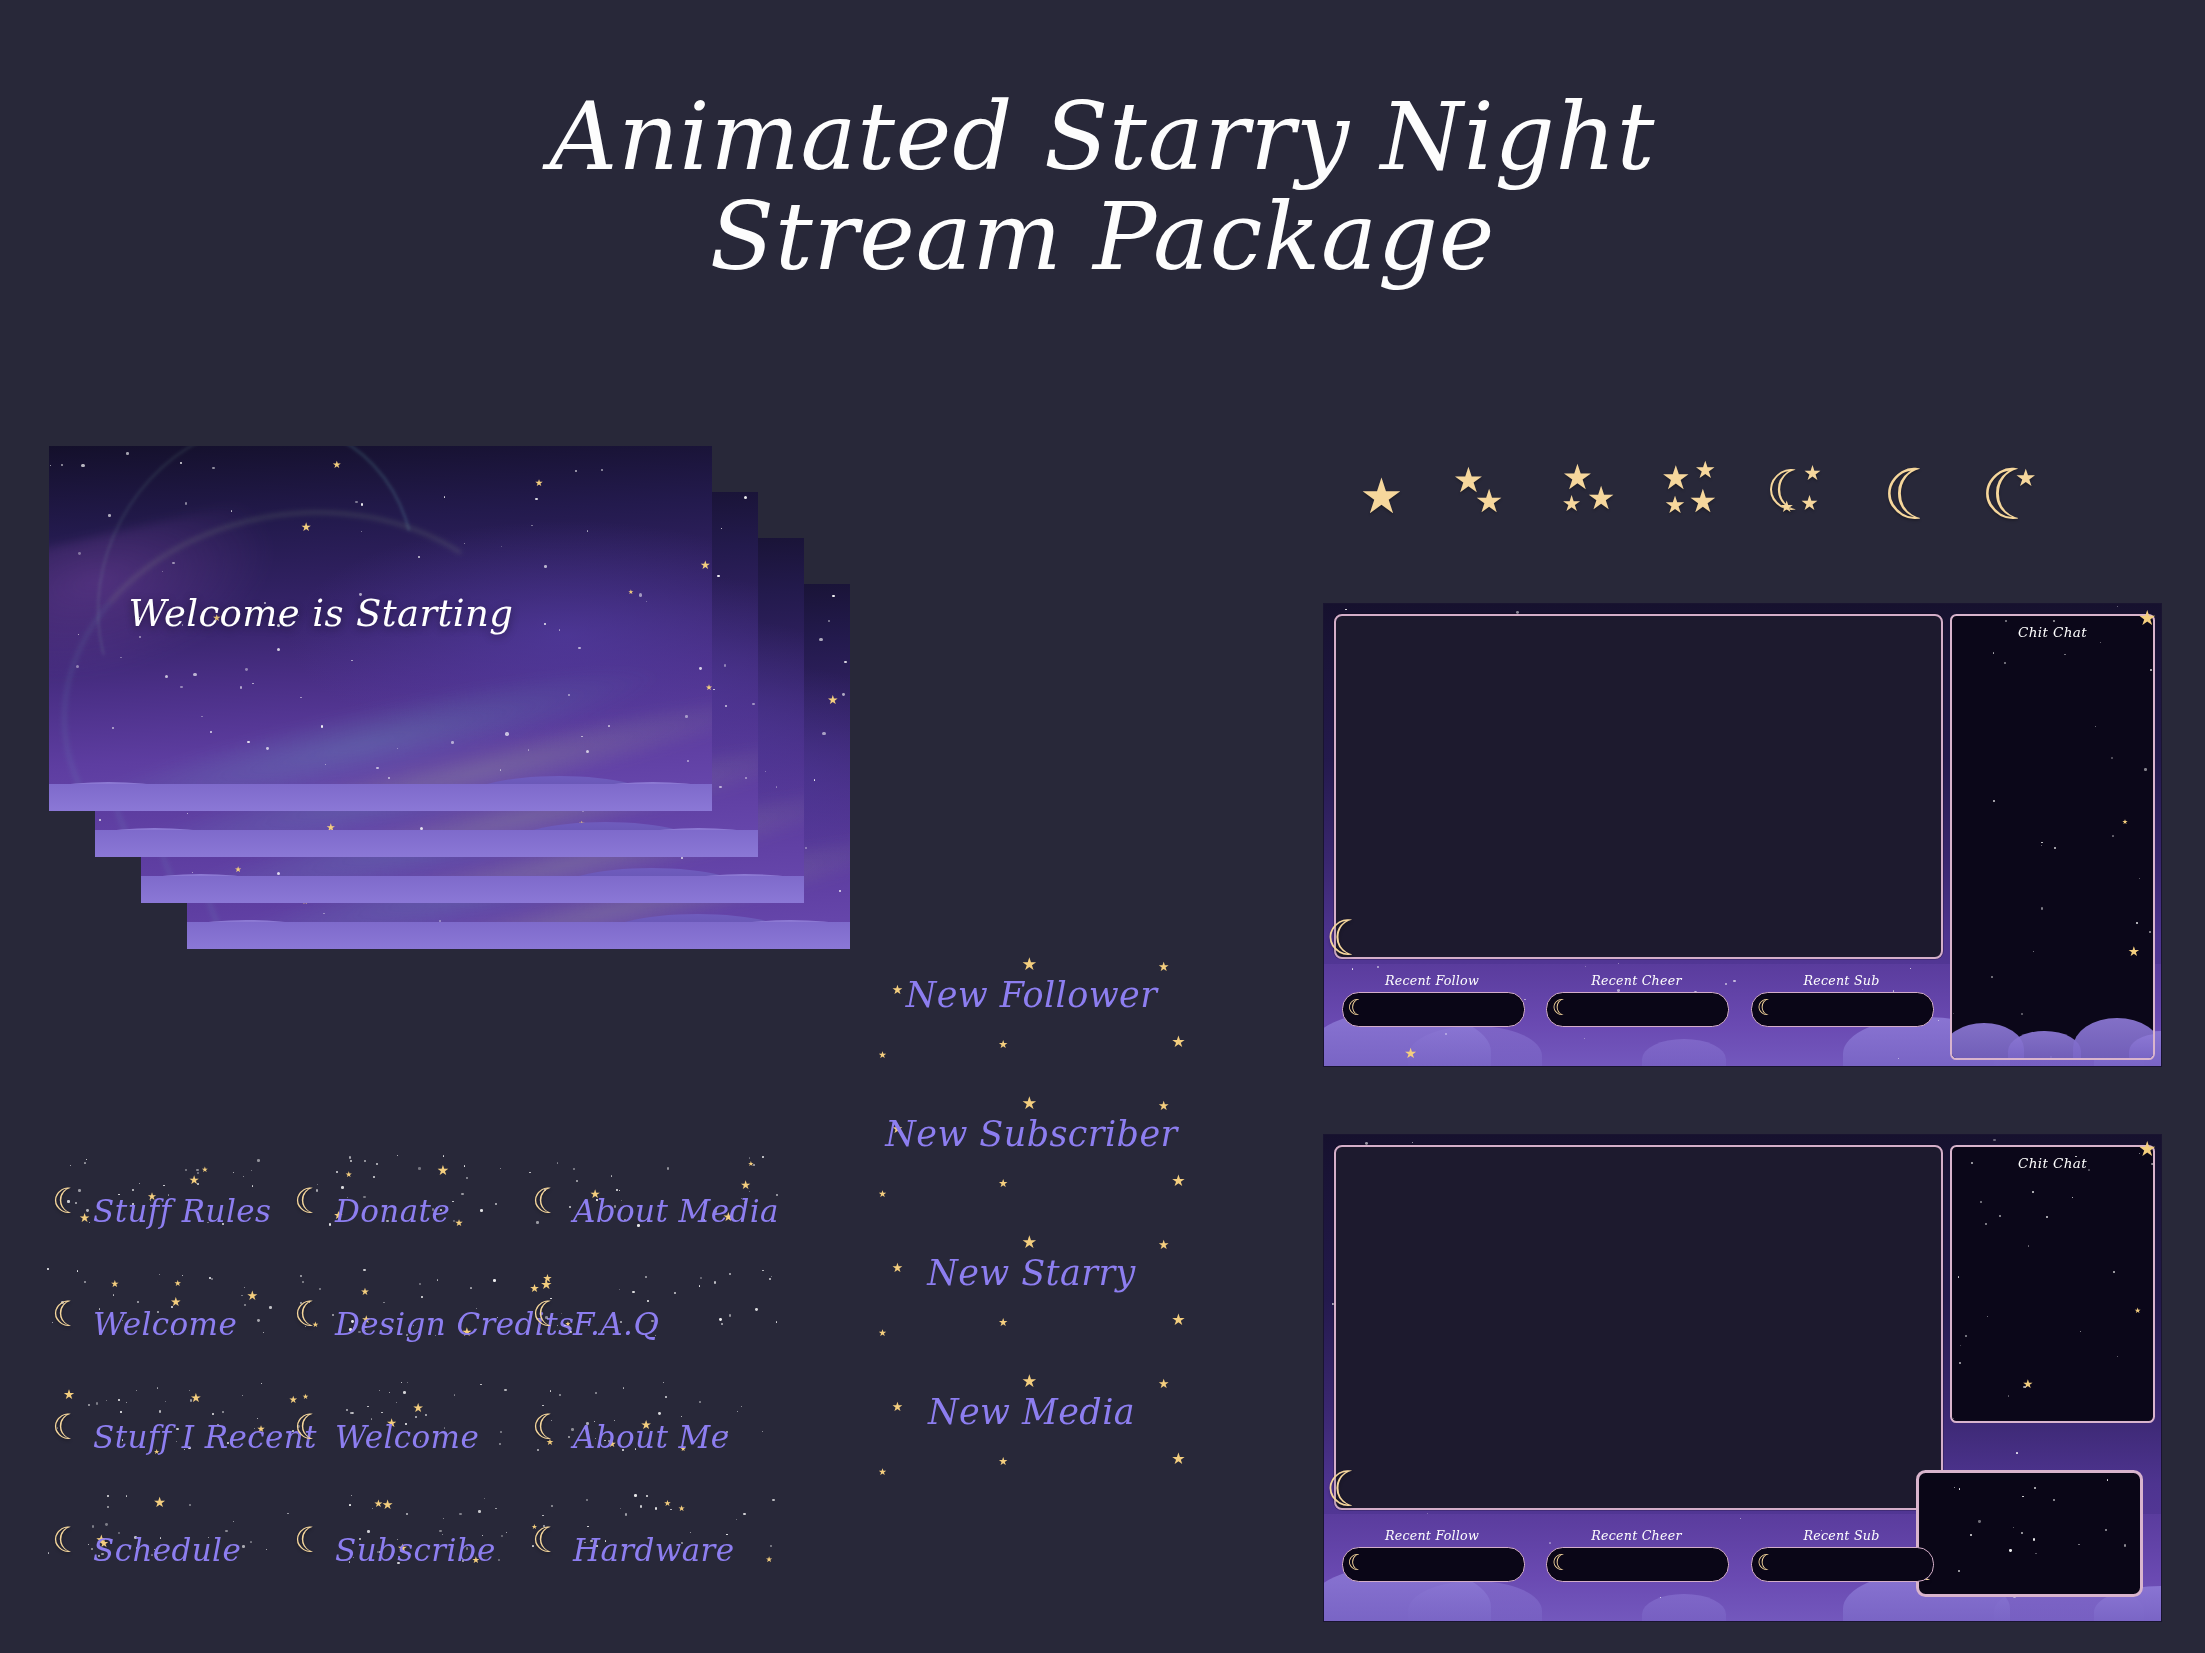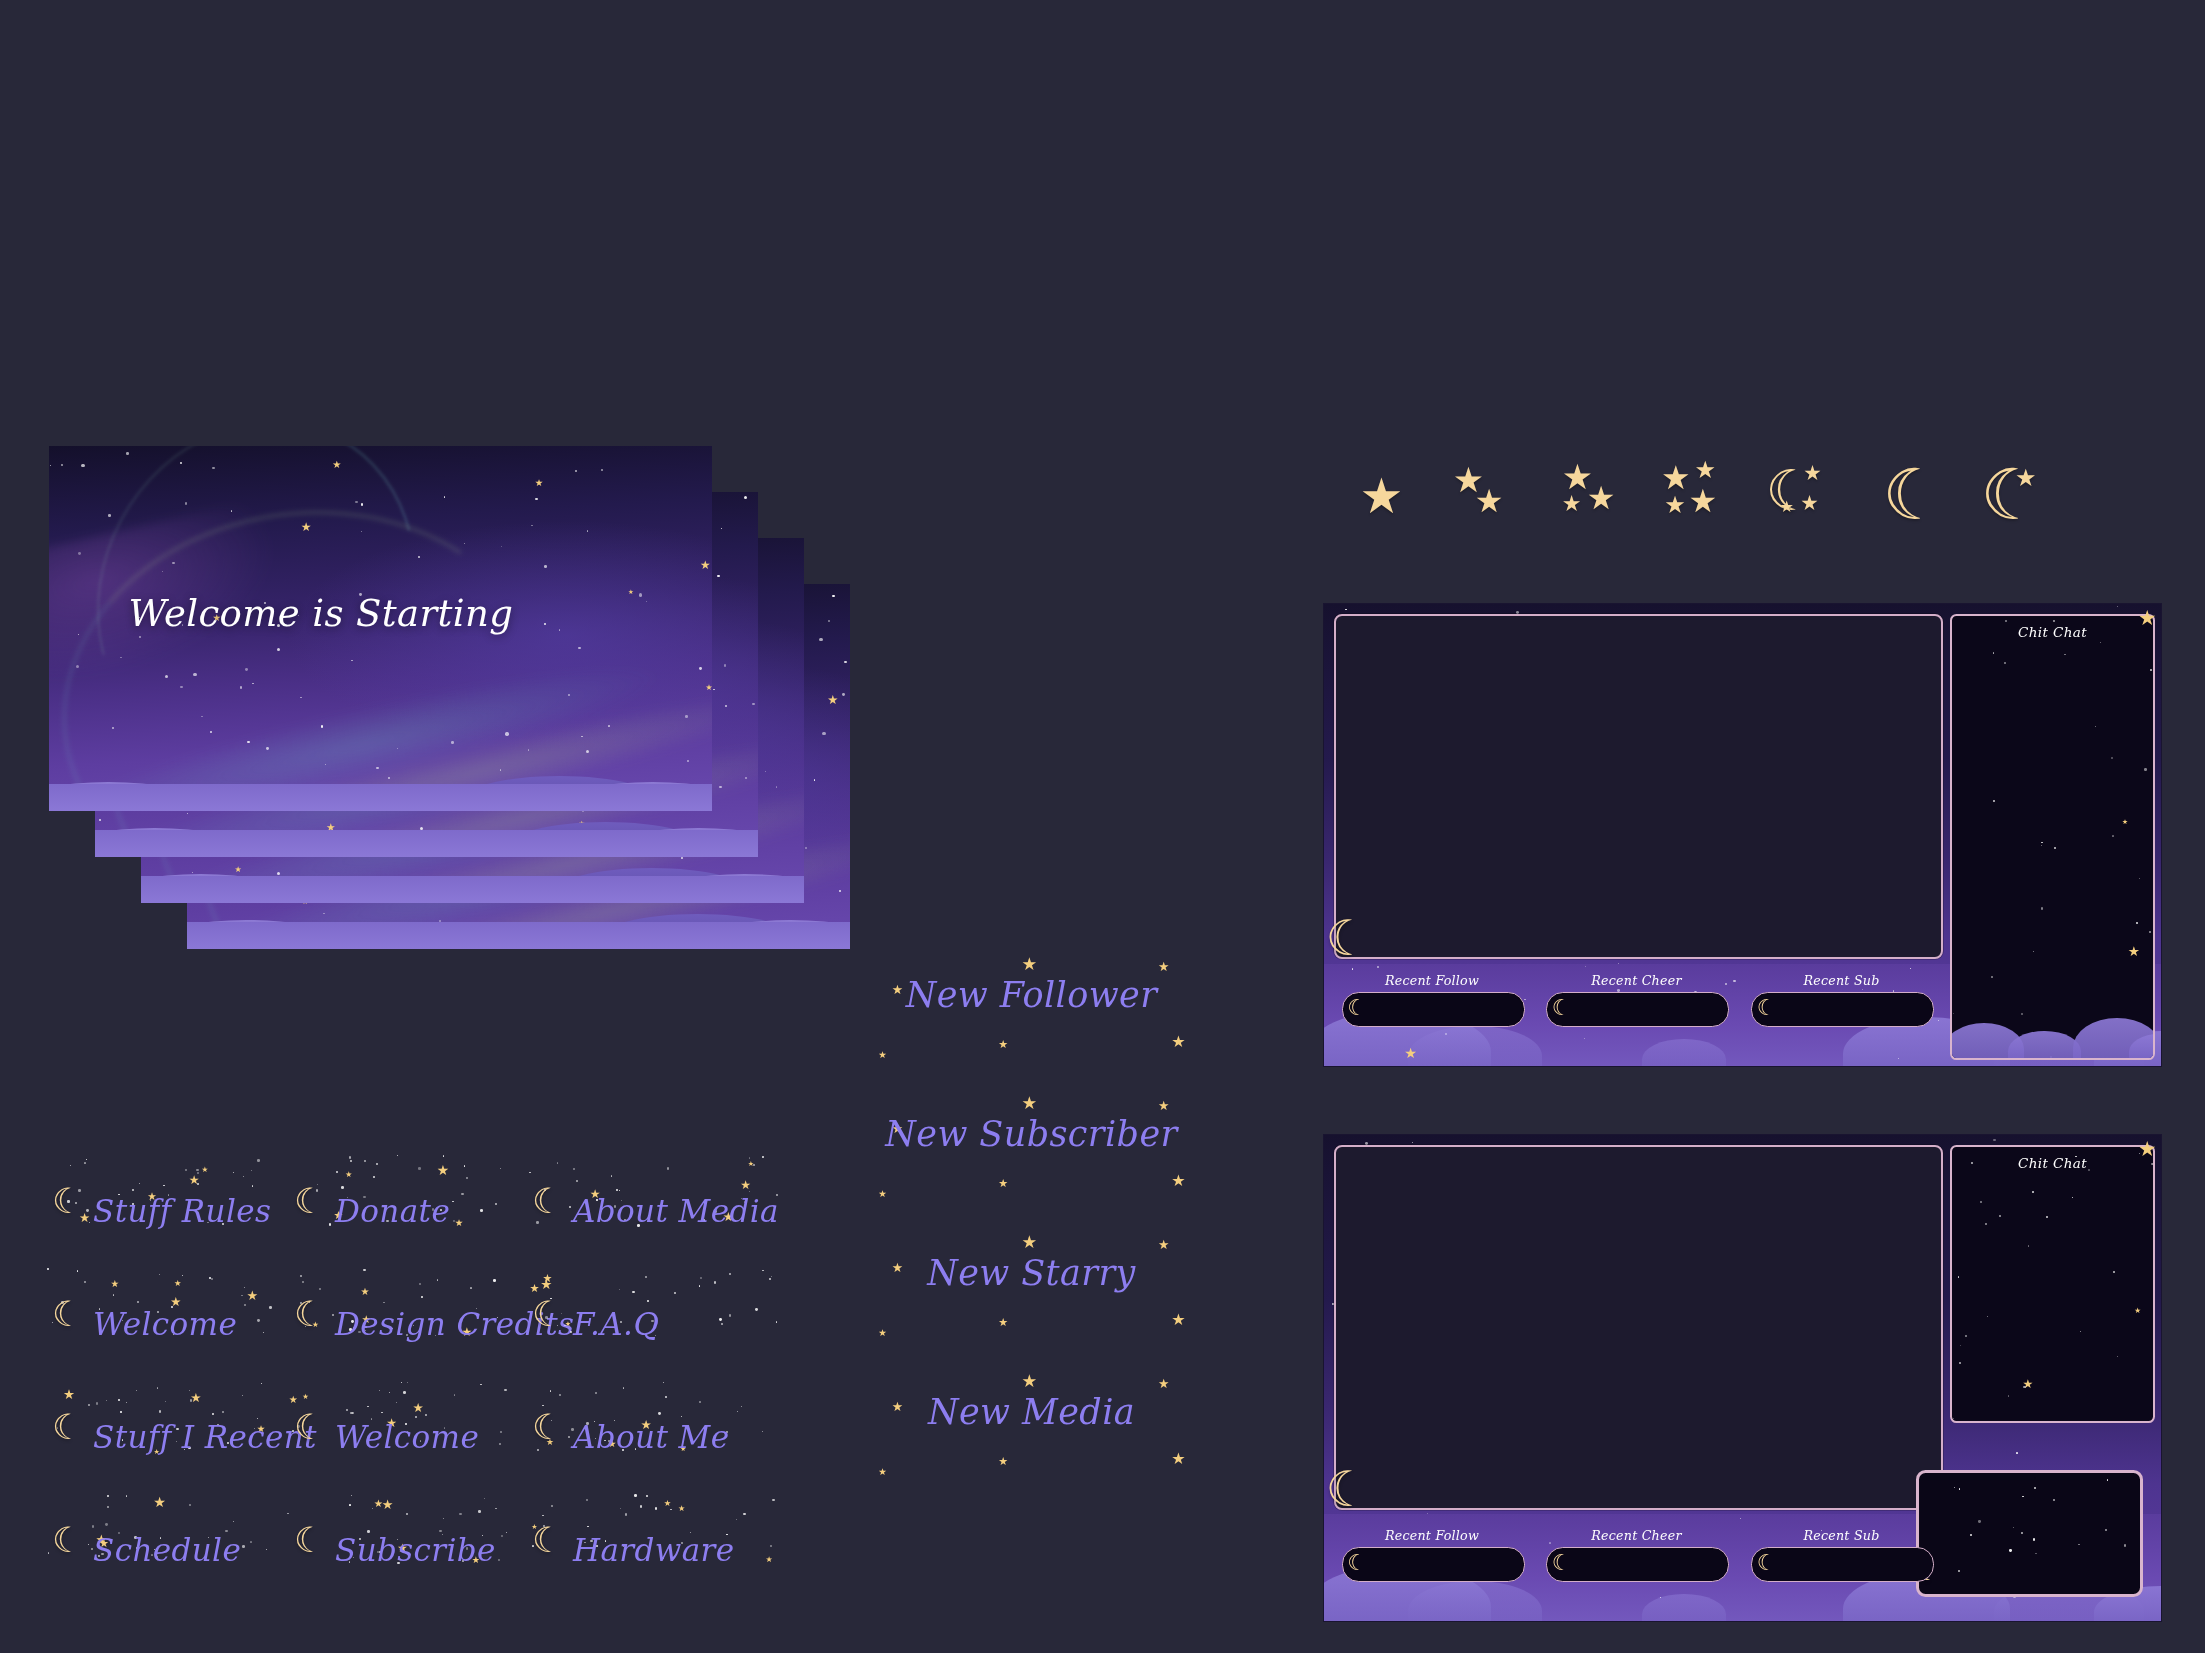--- a/index.html
+++ b/index.html
@@ -190,20 +190,24 @@
     color:#8d7ef0;
     font-family:"DejaVu Serif",serif;font-style:italic;
     font-size:35px;letter-spacing:0.4px;white-space:nowrap;
   }
 </style>
 </head>
 <body>
 
 <div class="root">
 
+  <div class="title-wrap">
+    <span class="title-line">Animated Starry Night</span>
+    <span class="title-line">Stream Package</span>
+  </div>
 
   <div class="scene-stack" id="sceneStack">
       <div class="scene" style="left: 138px; top: 138px; z-index: 1;">
         <div class="sky"></div>
         <div class="aurora"></div>
         <div class="swirl"></div>
         <div class="swirl2"></div>
         <div class="starfield">
           <span class="stg" style="left: 65.2579%; top: 66.0823%; font-size: 7.4px;">★</span>
           <i class="st" style="left: 85.7892%; top: 59.0855%; width: 1.4px; height: 1.4px; opacity: 0.432798;"></i>

